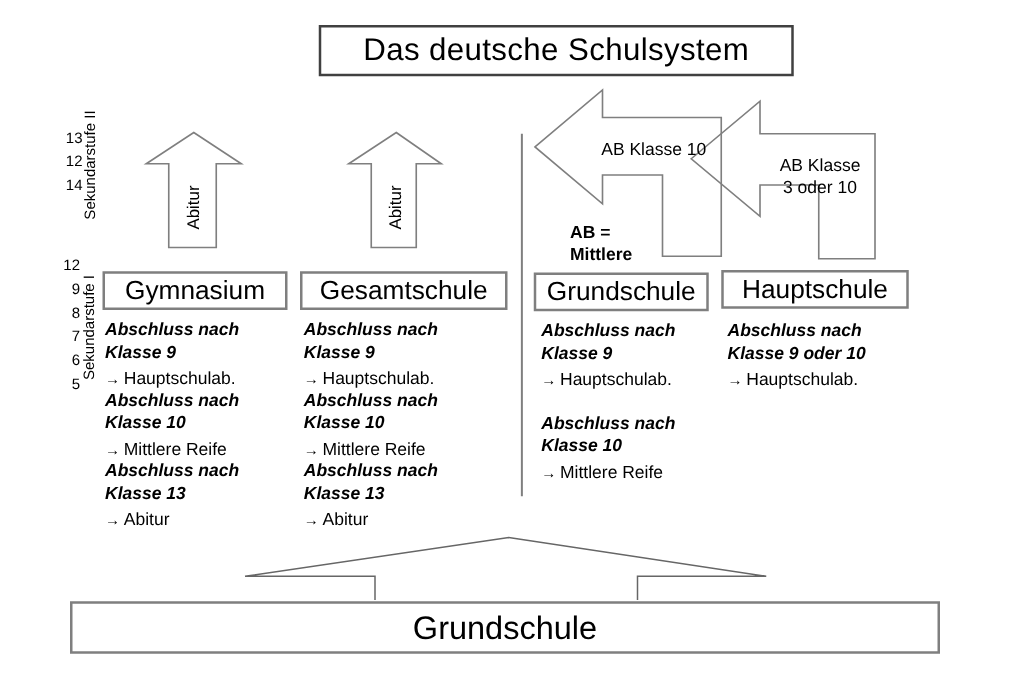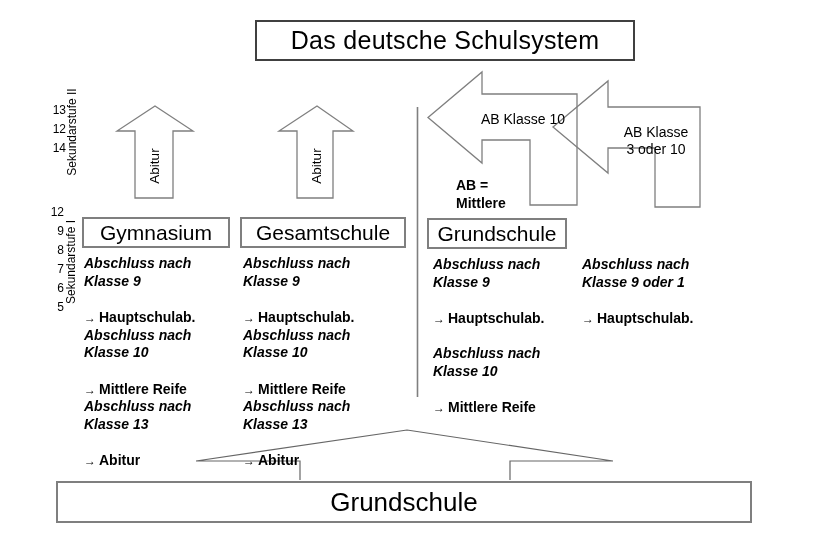--- a/index.html
+++ b/index.html
@@ -18,21 +18,21 @@
   .grades{position:absolute;text-align:right;font-size:12px;line-height:19px;}
   .grades div{height:19px;}
   .vtext{
     position:absolute;display:flex;align-items:center;justify-content:center;
     transform:rotate(-90deg);white-space:nowrap;
   }
   .sek{font-size:12px;}
   .abitur-label{font-size:13.5px;}
   .col{position:absolute;font-size:14px;line-height:17.5px;}
   .col .line-bold{font-weight:bold;height:17.5px;white-space:nowrap;font-style:italic;}
-  .col .line-bullet{margin-top:19px;height:17.5px;white-space:nowrap;font-weight:bold;}
+  .col .line-bullet{margin-top:4px;height:17.5px;white-space:nowrap;}
   .col .spacer{height:17.5px;}
   .bul{font-size:12px;margin-right:3px;}
   .ab-note{position:absolute;font-weight:bold;font-size:14px;line-height:18px;white-space:nowrap;margin-left:23px;}
   .arrow-label{position:absolute;font-size:14px;line-height:17px;text-align:center;white-space:nowrap;}
   svg.shapes{position:absolute;left:0;top:0;pointer-events:none;}
 </style>
 </head>
 <body>
 
 <div class="canvas">
@@ -114,18 +114,19 @@
     <div class="box school-box" style="left: 427px; top: 218px; width: 140px; height: 31px;">Grundschule</div>
     <div class="col" style="left: 433px; top: 256px; width: 152px;">
       <div class="line-bold">Abschluss nach</div>
       <div class="line-bold">Klasse 9</div>
       <div class="line-bullet"><span class="bul">→</span>Hauptschulab.</div>
       <div class="spacer"></div>
       <div class="line-bold">Abschluss nach</div>
       <div class="line-bold">Klasse 10</div>
       <div class="line-bullet"><span class="bul">→</span>Mittlere Reife</div>
     </div>
+    <div class="box school-box" style="left: 577px; top: 216px; width: 150px; height: 31px;">Hauptschule</div>
     <div class="col" style="left: 582px; top: 256px; width: 160px;">
       <div class="line-bold">Abschluss nach</div>
-      <div class="line-bold">Klasse 9 oder 1</div>
+      <div class="line-bold">Klasse 9 oder 10</div>
       <div class="line-bullet"><span class="bul">→</span>Hauptschulab.</div>
     </div>
   </div>
 
 </body></html>

